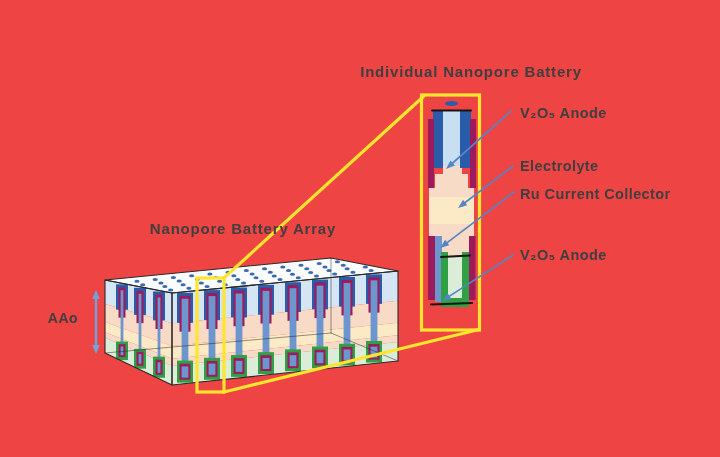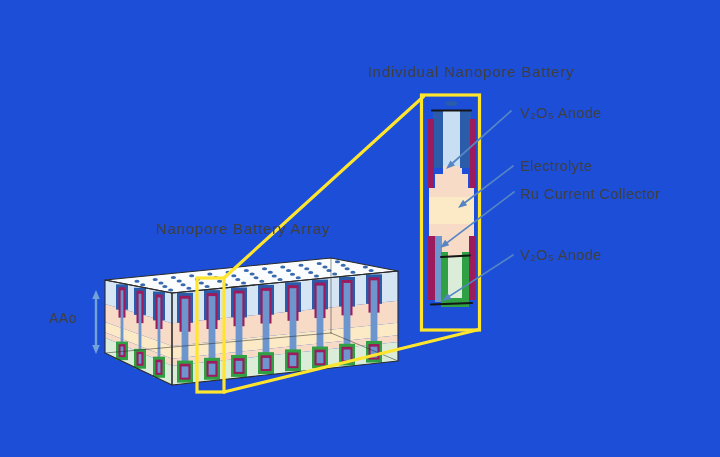--- a/index.html
+++ b/index.html
@@ -1,16 +1,16 @@
 <!DOCTYPE html>
 <html><head>
 <meta charset="utf-8">
 <style>
   html,body{margin:0;padding:0;background:#ffffff;}
-  .canvas{width:720px;height:457px;position:relative;background:#1d4ed8;overflow:hidden;}
+  .canvas{width:720px;height:457px;position:relative;background:#ef4444;overflow:hidden;font-weight:bold;}
   svg{display:block;}
   .t{font-family:"Liberation Sans","DejaVu Sans",sans-serif;fill:#3f3f3f;}
   .title{font-size:15px;letter-spacing:0.8px;}
   .lbl{font-size:14.5px;letter-spacing:0.4px;}
   .dim{font-size:14px;letter-spacing:0.5px;}
 </style>
 </head>
 <body>
 
 <div class="canvas">

